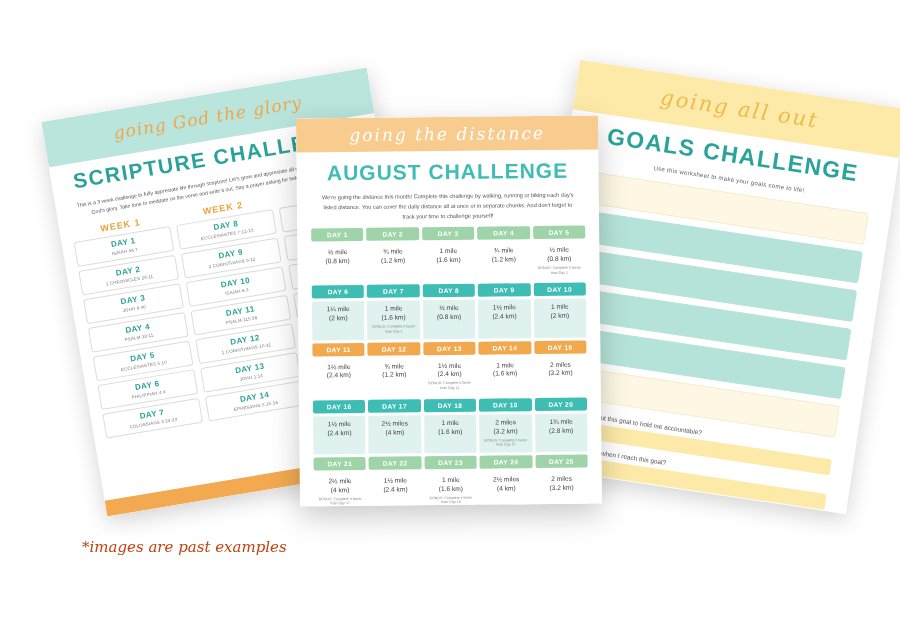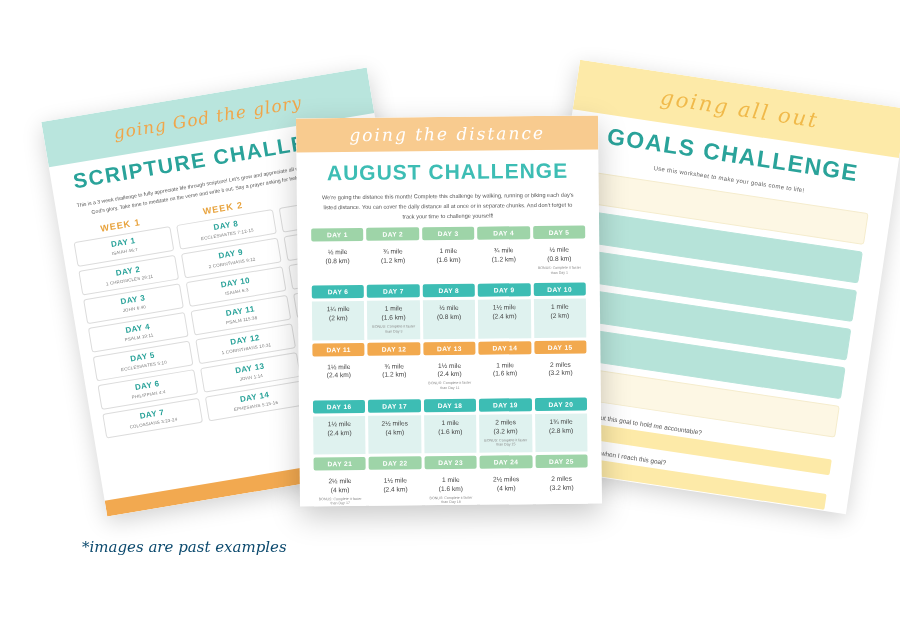--- a/index.html
+++ b/index.html
@@ -279,21 +279,21 @@
   .bg-white { background: #ffffff; }
 
   
   .caption {
     position: absolute;
     left: 82px;
     top: 538px;
     font-family: "DejaVu Serif", serif;
     font-style: italic;
     font-size: 15px;
-    color: #0c4a6e;
+    color: #c2410c;
     text-align: center;
   }
 </style>
 </head>
 <body>
 
 <div class="stage">
 
   <div class="sheet" id="sheet-scripture">
     <div class="band">

